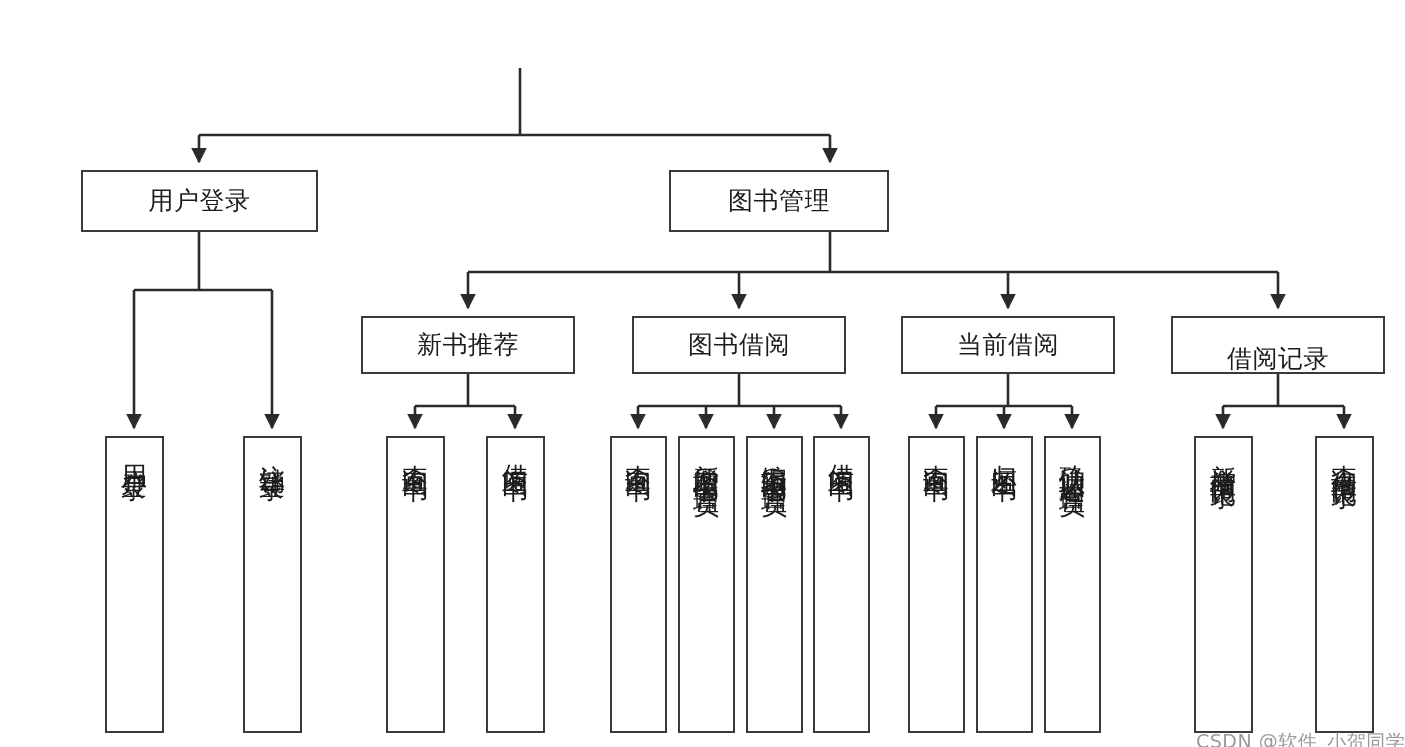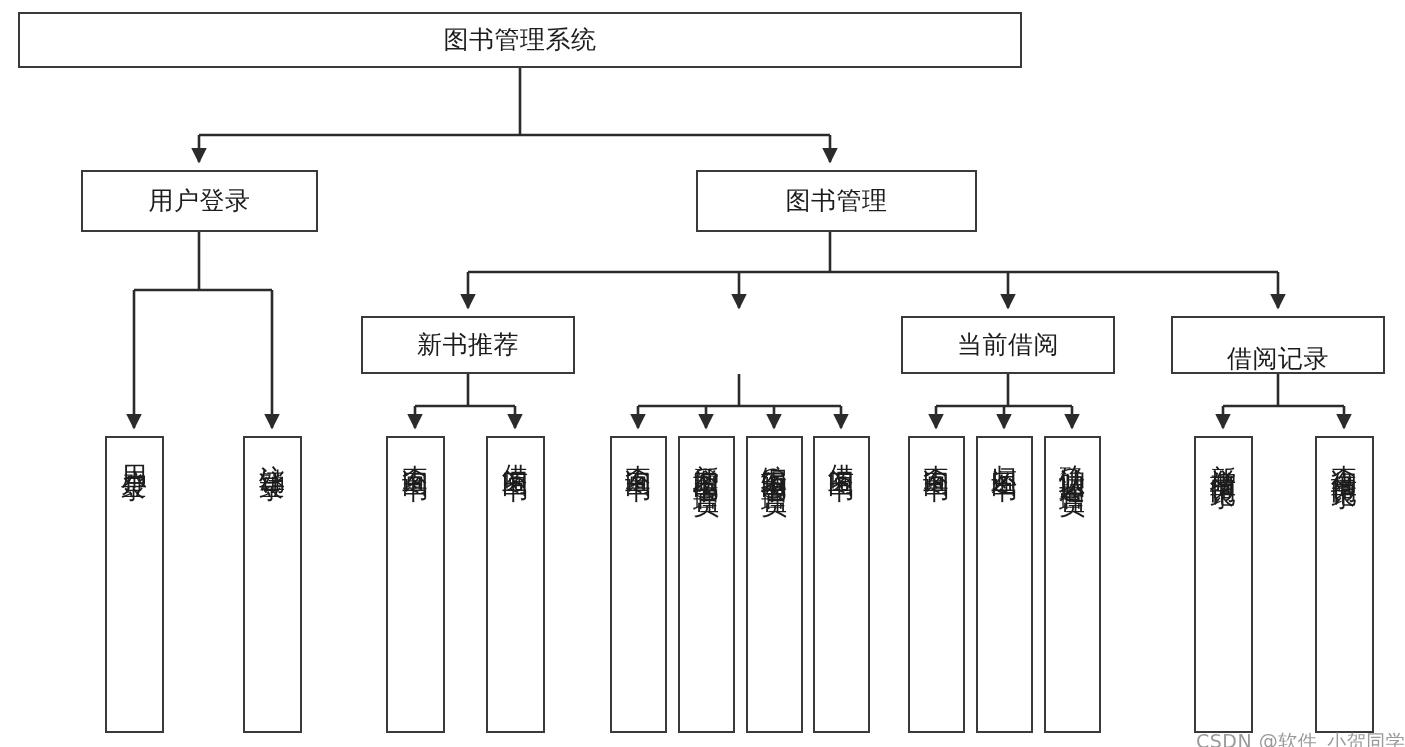--- a/index.html
+++ b/index.html
@@ -119,33 +119,33 @@
       <path d="M 1004 406 L 1004 428" marker-end="url(#arrow)"></path>
       <path d="M 1072 406 L 1072 428" marker-end="url(#arrow)"></path>
 
       <path d="M 1278 374 L 1278 406"></path>
       <path d="M 1223 406 L 1344 406"></path>
       <path d="M 1223 406 L 1223 428" marker-end="url(#arrow)"></path>
       <path d="M 1344 406 L 1344 428" marker-end="url(#arrow)"></path>
     </g>
   </svg>
 
-  <div class="node horiz root" style="left:18px; top:12px; width:1004px; height:56px;">
-    <span class="label">图书管理系统</span>
-  </div>
 
   <div class="node horiz" style="left:81px; top:170px; width:237px; height:62px;">
     <span class="label">用户登录</span>
   </div>
-  <div class="node horiz" style="left:696px; top:170px; width:281px; height:62px;">
+  <div class="node horiz" style="left:669px; top:170px; width:220px; height:62px;">
     <span class="label">图书管理</span>
   </div>
 
   <div class="node horiz" style="left:361px; top:316px; width:214px; height:58px;">
     <span class="label">新书推荐</span>
+  </div>
+  <div class="node horiz" style="left:632px; top:316px; width:214px; height:58px;">
+    <span class="label">图书借阅</span>
   </div>
   <div class="node horiz" style="left:901px; top:316px; width:214px; height:58px;">
     <span class="label">当前借阅</span>
   </div>
   <div class="node horiz" style="left:1171px; top:316px; width:214px; height:58px;align-items:flex-end;">
     <span class="label">借阅记录</span>
   </div>
 
   <div class="node vert" style="left:105px; top:436px; width:59px; height:297px;">
     <span class="label">用户登录</span>

